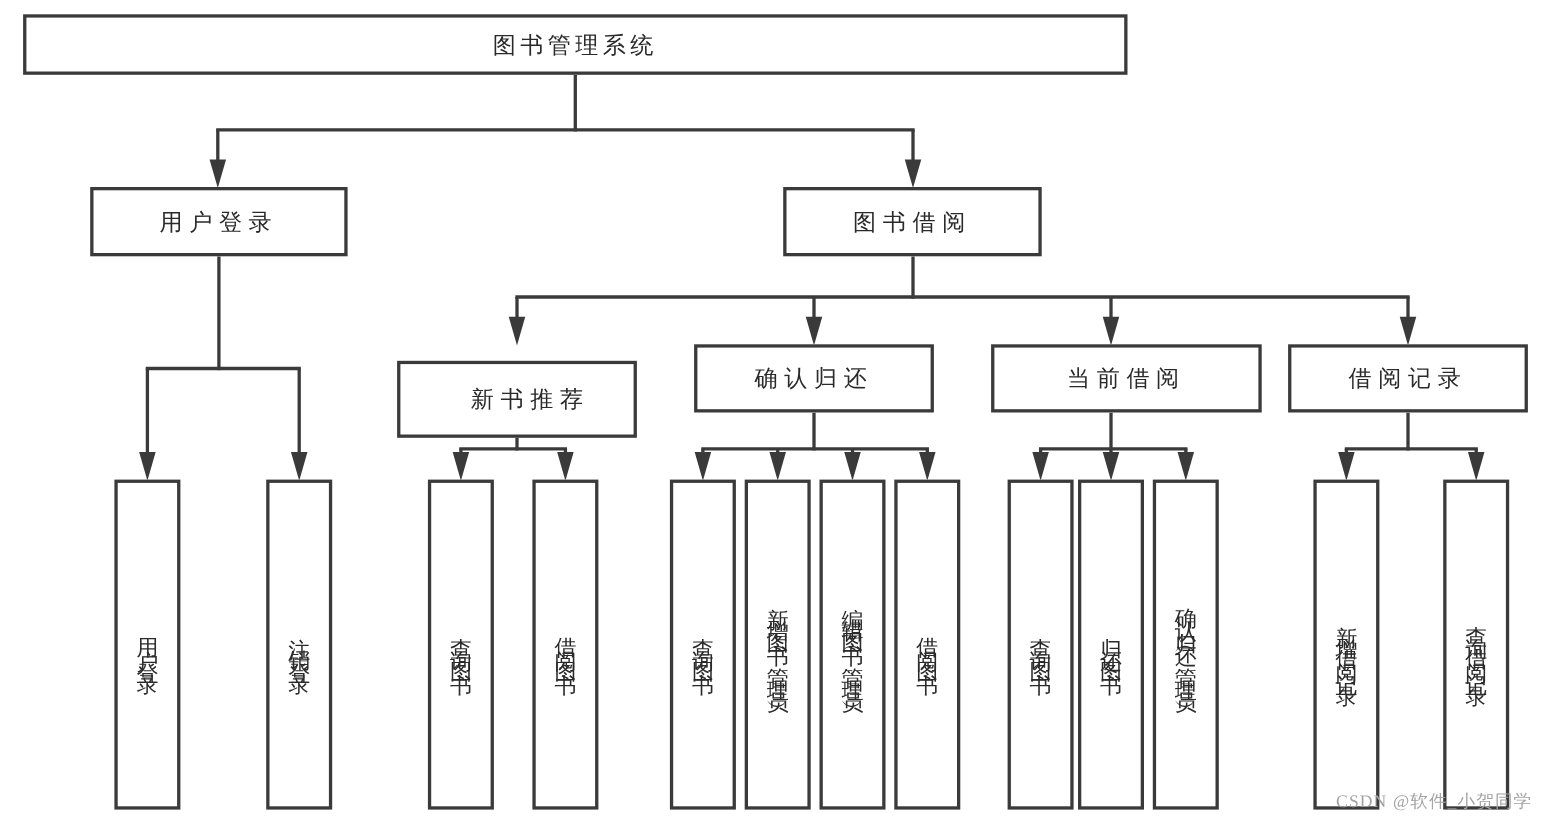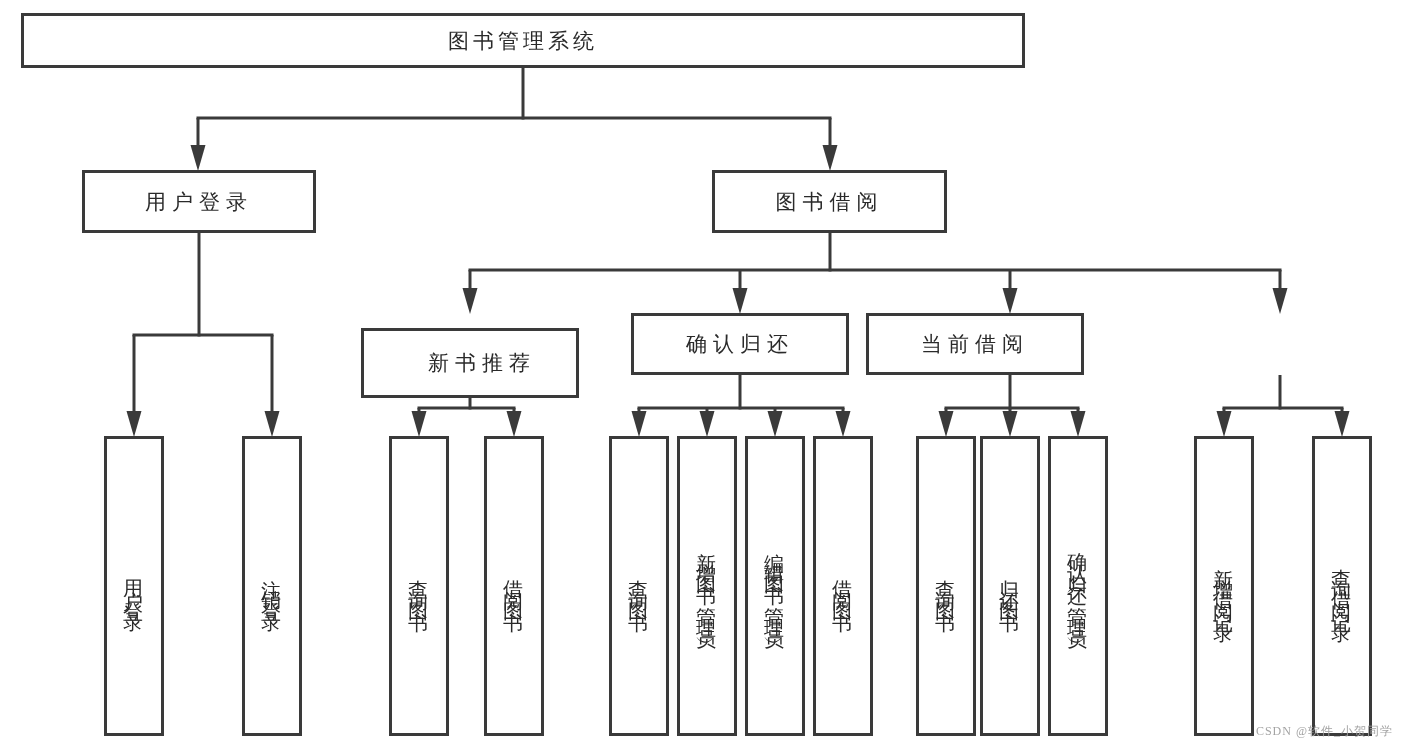--- a/index.html
+++ b/index.html
@@ -34,21 +34,21 @@
   .v{
     writing-mode:vertical-rl;
     text-orientation:mixed;
     font-size:20px;
     letter-spacing:11px;
     white-space:normal;
   }
   .watermark{
     position:absolute;
     right:12px;bottom:7px;
-    font-size:12px;
+    font-size:16px;
     letter-spacing:1px;
     color:var(--watermark);
     z-index:5;
   }
 </style>
 </head>
 <body>
 
 <div class="stage">
 
@@ -114,21 +114,22 @@
     <polygon points="1334.5,411 1349.5,411 1342,437" stroke="none"></polygon>
   </svg>
 
   <div class="box h root" style="left:21px;top:13px;width:1004px;height:55px;">图书管理系统</div>
 
   <div class="box h" style="left:82px;top:170px;width:234px;height:63px;">用户登录</div>
   <div class="box h" style="left:712px;top:170px;width:235px;height:63px;">图书借阅</div>
 
   <div class="box h" style="left:361px;top:328px;width:218px;height:70px;padding-left:24px;">新书推荐</div>
   <div class="box h" style="left:631px;top:313px;width:218px;height:62px;">确认归还</div>
-  <div class="box h" style="left:866px;top:313px;width:218px;height:62px;text-align:right;">当前借阅</div>
+  <div class="box h" style="left:901px;top:313px;width:246px;height:62px;text-align:right;">当前借阅</div>
+  <div class="box h" style="left:1171px;top:313px;width:218px;height:62px;">借阅记录</div>
 
   <div class="box v" style="left:104px;top:436px;width:60px;height:300px;">用户登录</div>
   <div class="box v" style="left:242px;top:436px;width:60px;height:300px;">注销登录</div>
 
   <div class="box v" style="left:389px;top:436px;width:60px;height:300px;">查询图书</div>
   <div class="box v" style="left:484px;top:436px;width:60px;height:300px;">借阅图书</div>
 
   <div class="box v" style="left:609px;top:436px;width:60px;height:300px;">查询图书</div>
   <div class="box v" style="left:677px;top:436px;width:60px;height:300px;">新增图书（管理员）</div>
   <div class="box v" style="left:745px;top:436px;width:60px;height:300px;">编辑图书（管理员）</div>

